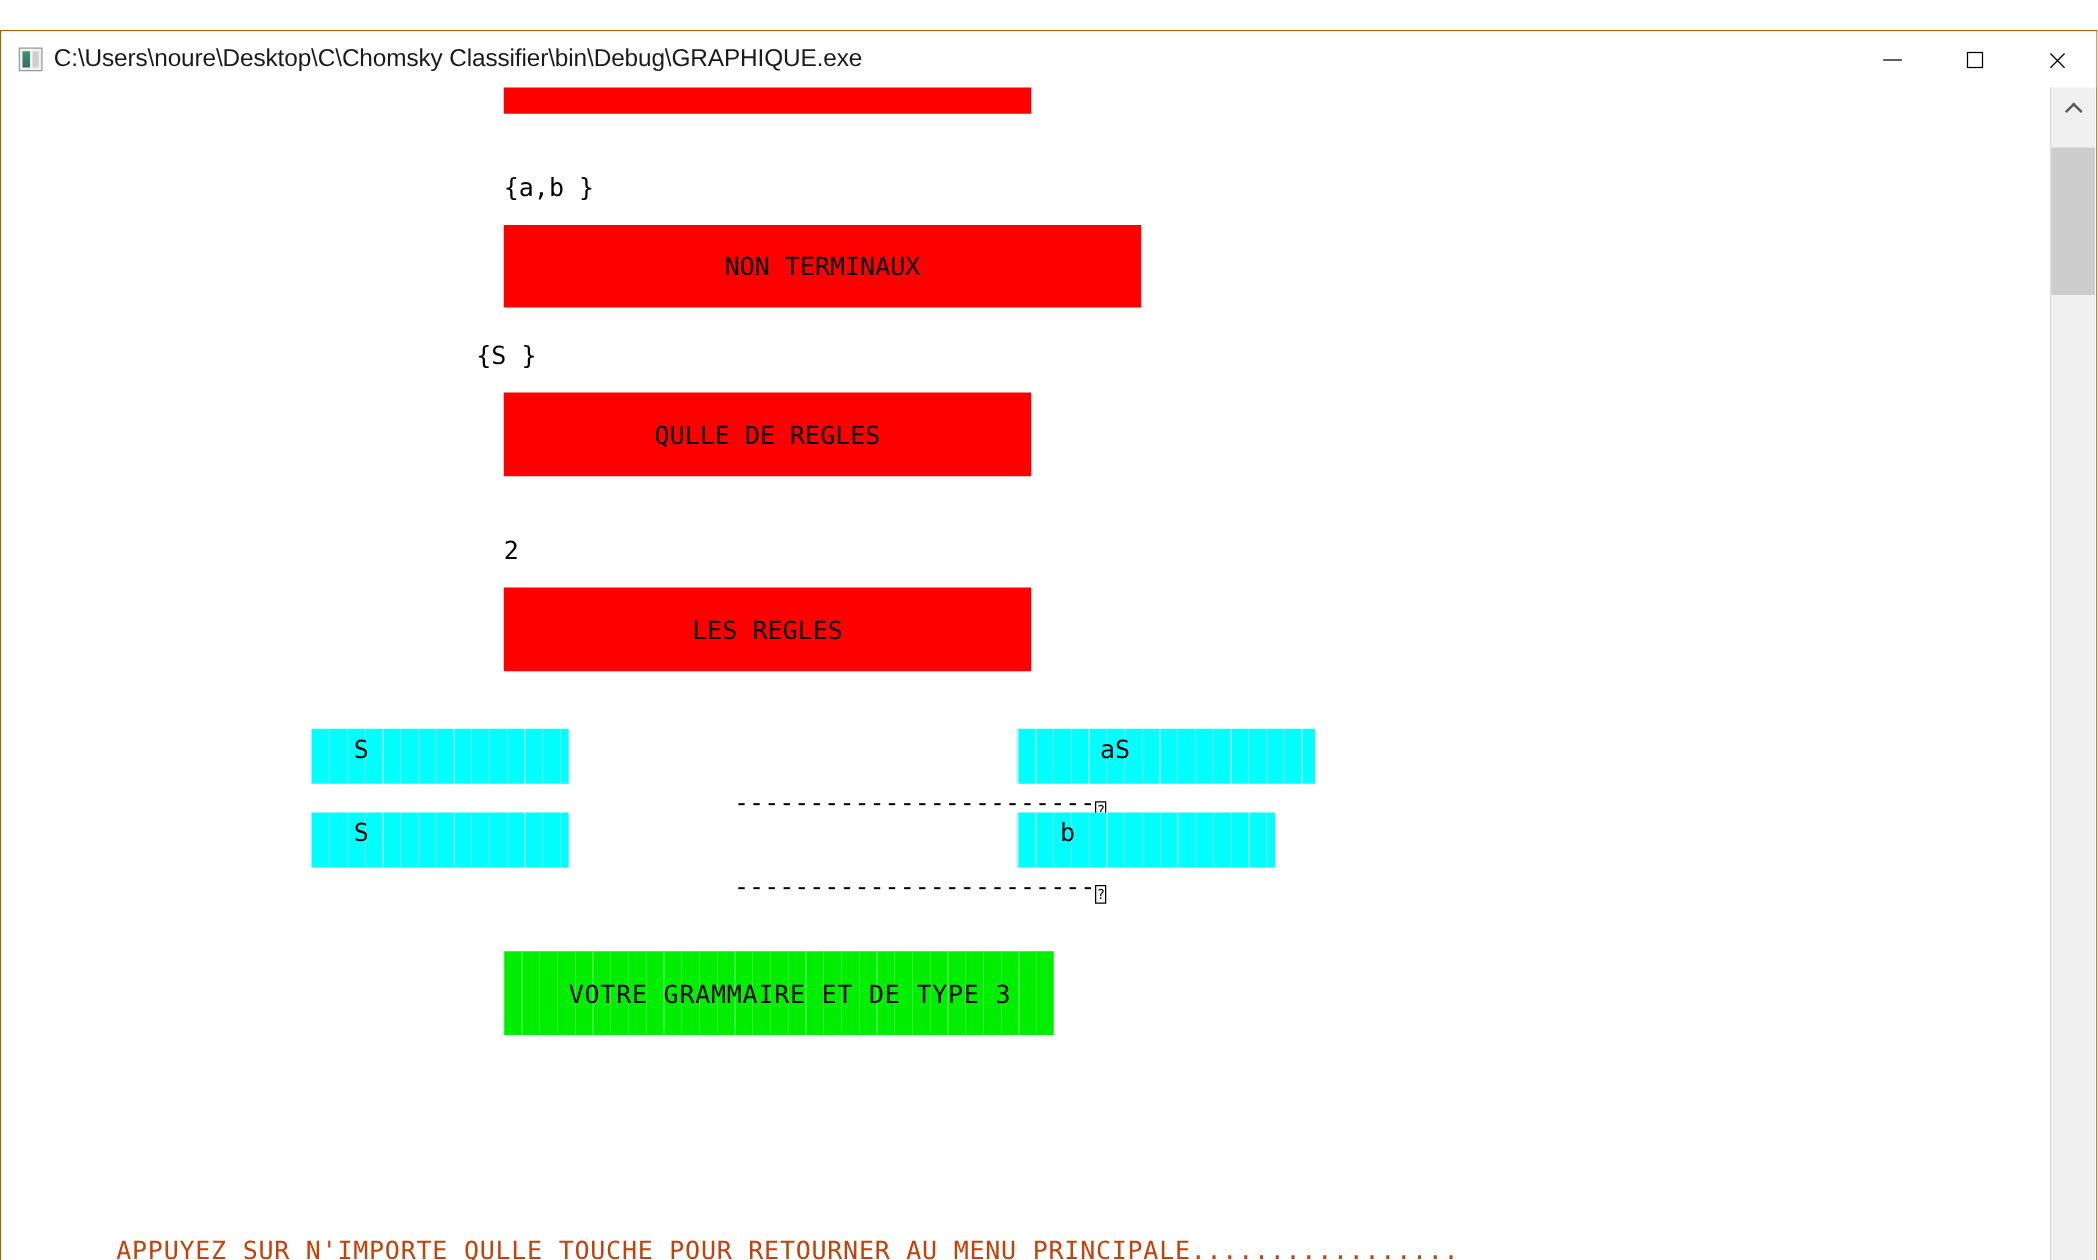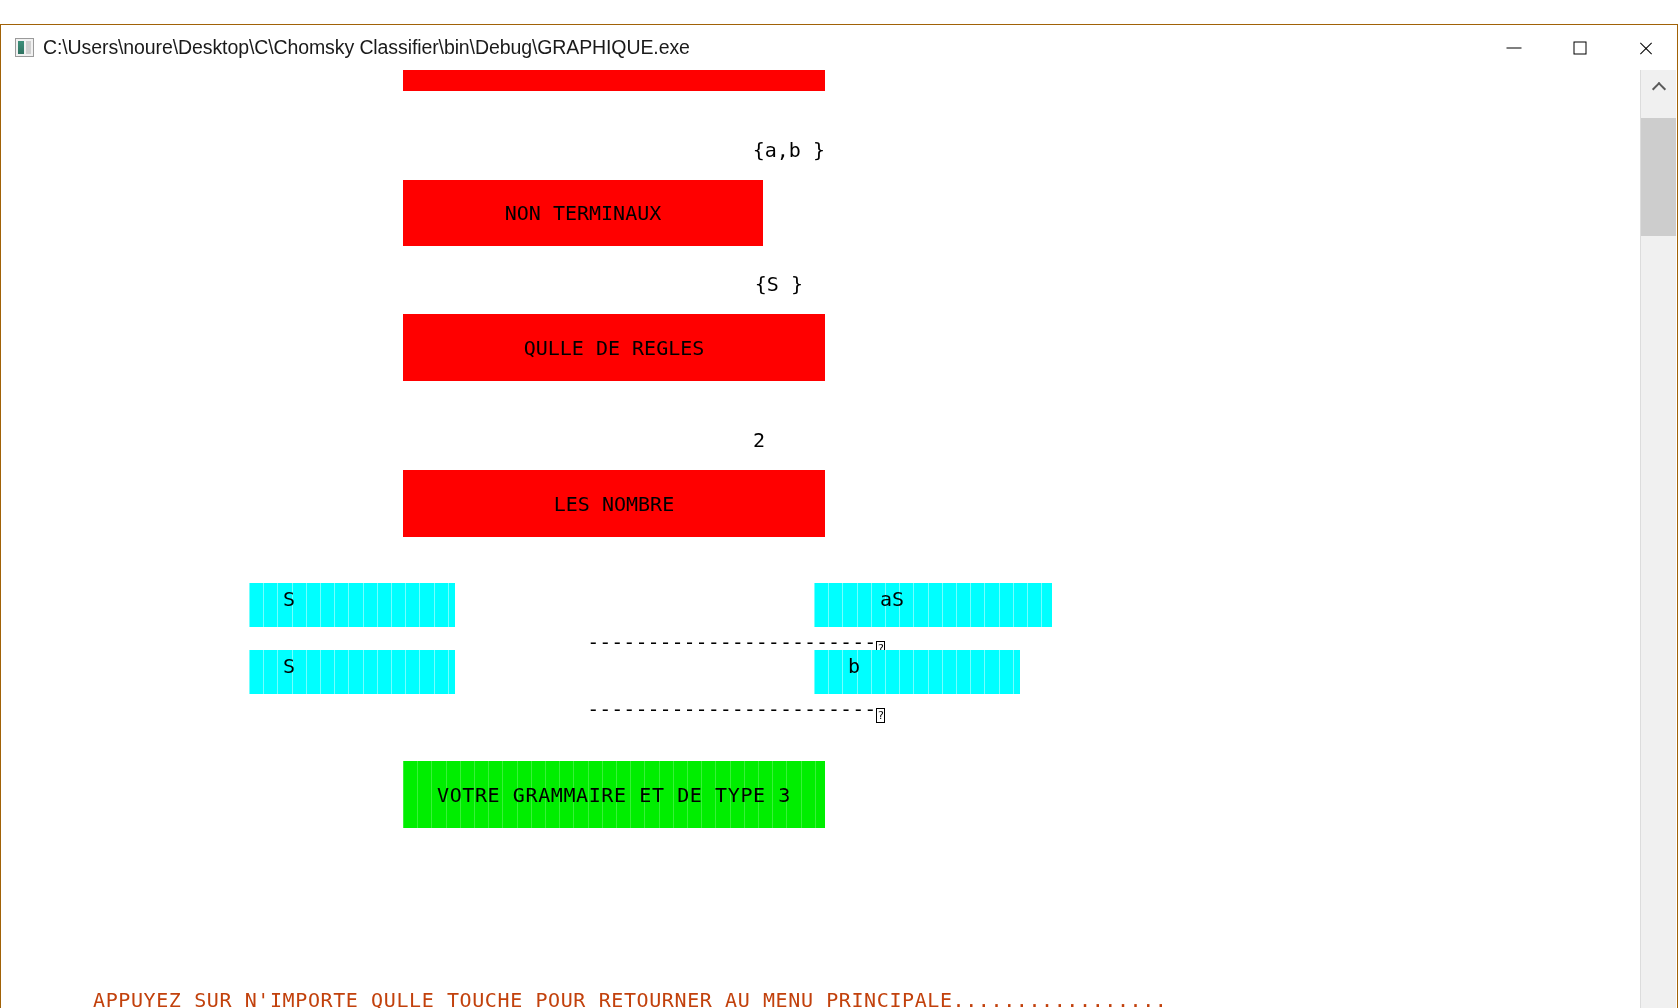--- a/index.html
+++ b/index.html
@@ -184,20 +184,21 @@
     background: #ff0000;
   }
   .band-green {
     background: #00ee00;
     background-image: repeating-linear-gradient(
         90deg,
         rgba(255,255,255,0.22) 0px,
         rgba(255,255,255,0.22) 1px,
         rgba(0,0,0,0) 1px,
         rgba(0,0,0,0) 14.2px);
+    padding-left: 18px;
   }
   .band-cyan {
     background: #00ffff;
     background-image: repeating-linear-gradient(
         90deg,
         rgba(255,255,255,0.45) 0px,
         rgba(255,255,255,0.45) 1px,
         rgba(0,0,0,0) 1px,
         rgba(0,0,0,0) 14.2px);
     justify-content: flex-start;
@@ -209,21 +210,21 @@
     position: relative;
     top: -6px;
   }
 
   .plain-value {
     position: absolute;
     font-family: "DejaVu Sans Mono", monospace;
     font-size: 20px;
     color: #000000;
     white-space: pre;
-    text-align: right;
+    text-align: left;
   }
 
   .arrow-row {
     position: absolute;
     font-family: "DejaVu Sans Mono", monospace;
     font-size: 20px;
     color: #000000;
     white-space: pre;
     letter-spacing: 0px;
   }
@@ -273,34 +274,34 @@
   </div>
 
   <div id="console-area">
 
     <div class="band band-red" style="left:402px; top:-4px; width:422px; height:25px; font-size:20px;">
       <span></span>
     </div>
 
     <div class="plain-value" style="left:402px; top:68px; width:422px;">{a,b }</div>
 
-    <div class="band band-red" style="left:402px; top:110px; width:360px; height:66px; font-size:20px;">
+    <div class="band band-red" style="left:402px; top:110px; width:510px; height:66px; font-size:20px;">
       <span>NON TERMINAUX</span>
     </div>
 
     <div class="plain-value" style="left:380px; top:202px; width:422px;">{S }</div>
 
     <div class="band band-red" style="left:402px; top:244px; width:422px; height:67px; font-size:20px;">
       <span>QULLE DE REGLES</span>
     </div>
 
     <div class="plain-value" style="left:402px; top:358px; width:362px;">2</div>
 
     <div class="band band-red" style="left:402px; top:400px; width:422px; height:67px; font-size:20px;">
-      <span>LES NOMBRE</span>
+      <span>LES REGLES</span>
     </div>
 
     <div class="band band-cyan" style="left:248px; top:513px; width:206px; height:44px;">
       <span class="cyan-label">S</span>
     </div>
     <div class="arrow-row" style="left:514px; top:536px;">
       <span>------------------------</span><span class="tofu">?</span>
     </div>
     <div class="band band-cyan" style="left:813px; top:513px; width:206px; height:44px;padding-left:32px;">
       <span class="cyan-label">aS</span>

